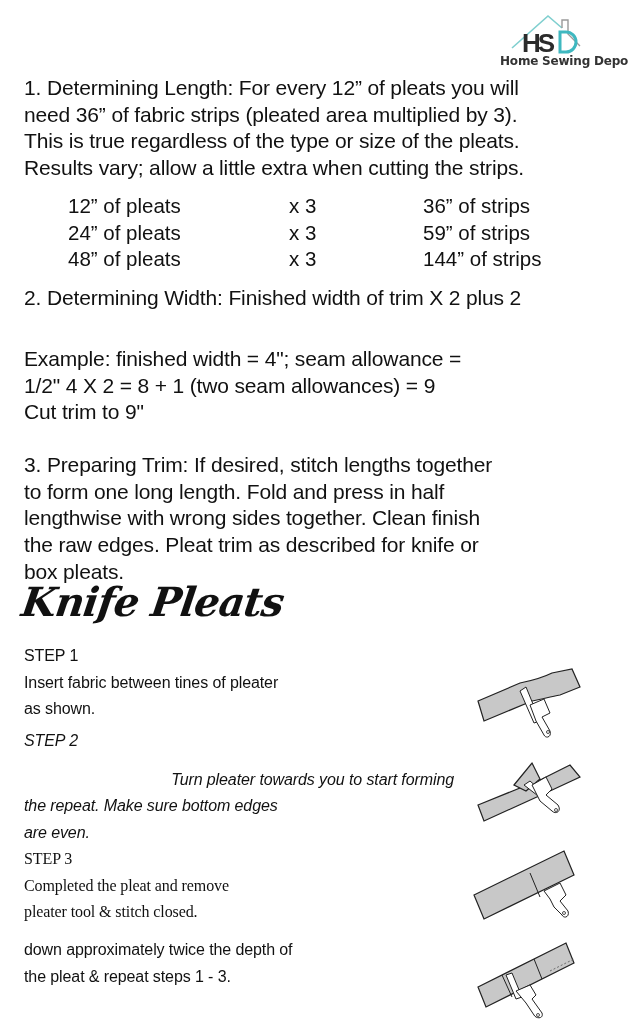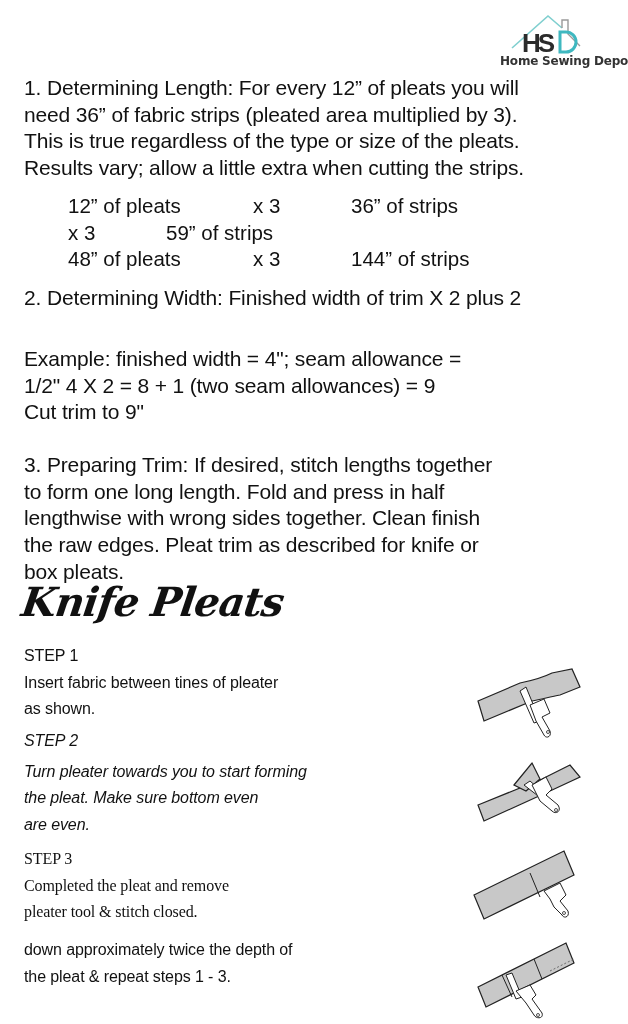--- a/index.html
+++ b/index.html
@@ -13,21 +13,21 @@
     position: absolute; left: 0; top: 46px; width: 96px; text-align: center;
     font-size: 12px; font-weight: bold; color: #333333; white-space: nowrap;
     font-family: "DejaVu Sans", sans-serif; letter-spacing: -0.2px;
   }
   .para {
     left: 24px; width: 580px; font-size: 21px; line-height: 26.7px;
     letter-spacing: -0.15px;
   }
   .para div { white-space: nowrap; }
   .tbl { left: 68px; top: 193px; font-size: 20.5px; line-height: 26.7px; }
-  .tbl .row { display: flex; white-space: nowrap; }
+  .tbl .row { display: flex; white-space: nowrap; gap: 36px; }
   .tbl .c1 { width: 185px; }
   .tbl .c2 { width: 98px; }
   .tbl .c3 { width: 160px; }
   .script-title {
     left: 22px; top: 578px; font-family: "DejaVu Serif", serif; font-style: italic;
     font-size: 40px; font-weight: bold; letter-spacing: -1px; color: #111;
     transform: skewX(-8deg);
   }
   .step { left: 24px; width: 430px; font-size: 16px; line-height: 26.5px; letter-spacing: -0.1px; }
   .step div { white-space: nowrap; }
@@ -53,20 +53,21 @@
   <div>Results vary; allow a little extra when cutting the strips.</div>
 </div>
 
 <div class="abs tbl">
   <div class="row">
     <span class="c1">12” of pleats</span>
     <span class="c2">x 3</span>
     <span class="c3">36” of strips</span>
   </div>
   <div class="row">
+    <span class="c1">24” of pleats</span>
     <span class="c2">x 3</span>
     <span class="c3">59” of strips</span>
   </div>
   <div class="row">
     <span class="c1">48” of pleats</span>
     <span class="c2">x 3</span>
     <span class="c3">144” of strips</span>
   </div>
 </div>
 
@@ -89,22 +90,22 @@
 
 <div class="abs script-title">Knife Pleats</div>
 
 <div class="abs step" style="top:643px;">
   <div>STEP 1</div>
   <div>Insert fabric between tines of pleater</div>
   <div>as shown.</div>
 </div>
 <div class="abs step" style="top:728px;font-style:italic;">
   <div>STEP 2</div>
-  <div style="margin-top:4px;">Turn pleater towards you to start forming</div>
-  <div>the pleat. Make sure bottom even</div>
+  <div style="margin-top:12px;text-align:right;">Turn pleater towards you to start forming</div>
+  <div>the repeat. Make sure bottom edges</div>
   <div>are even.</div>
 </div>
 <div class="abs step" style="top:846px;font-family:Liberation Serif, serif;">
   <div>STEP 3</div>
   <div>Completed the pleat and remove</div>
   <div>pleater tool &amp; stitch closed.</div>
 </div>
 <div class="abs step" style="top:937px;">
   <div>down approximately twice the depth of</div>
   <div>the pleat &amp; repeat steps 1 - 3.</div>

